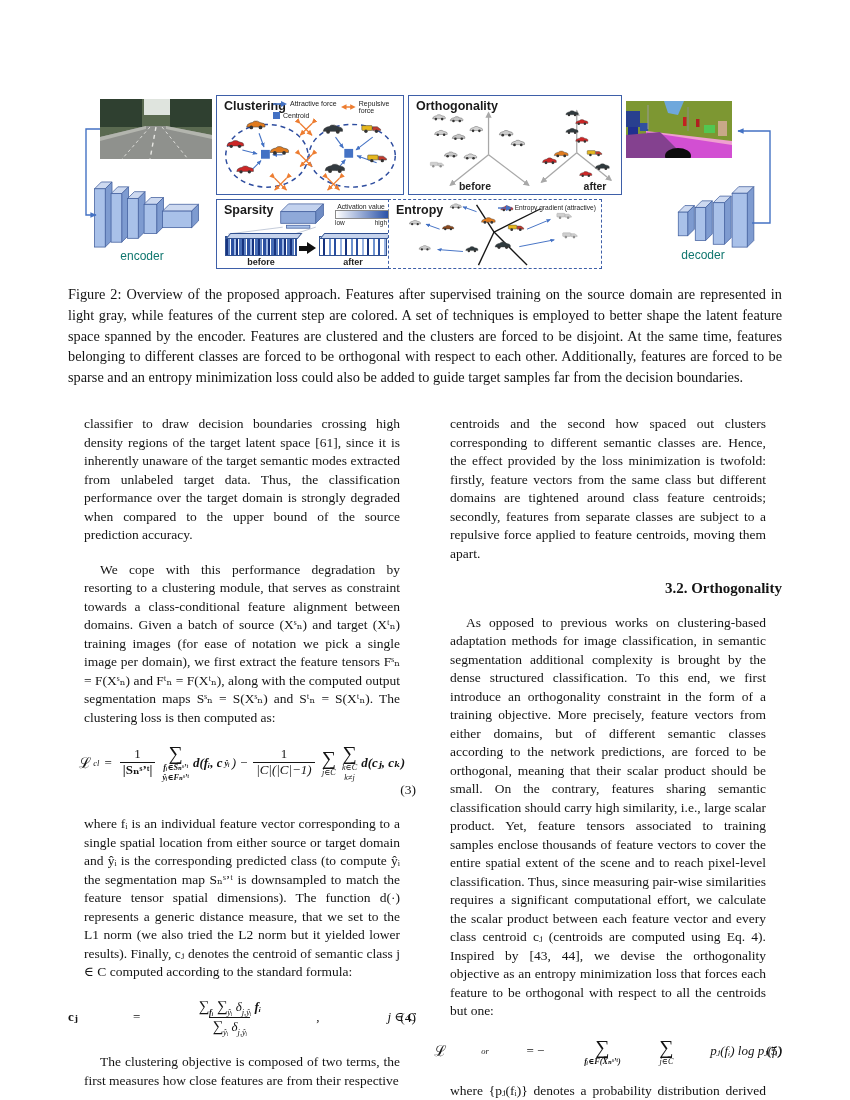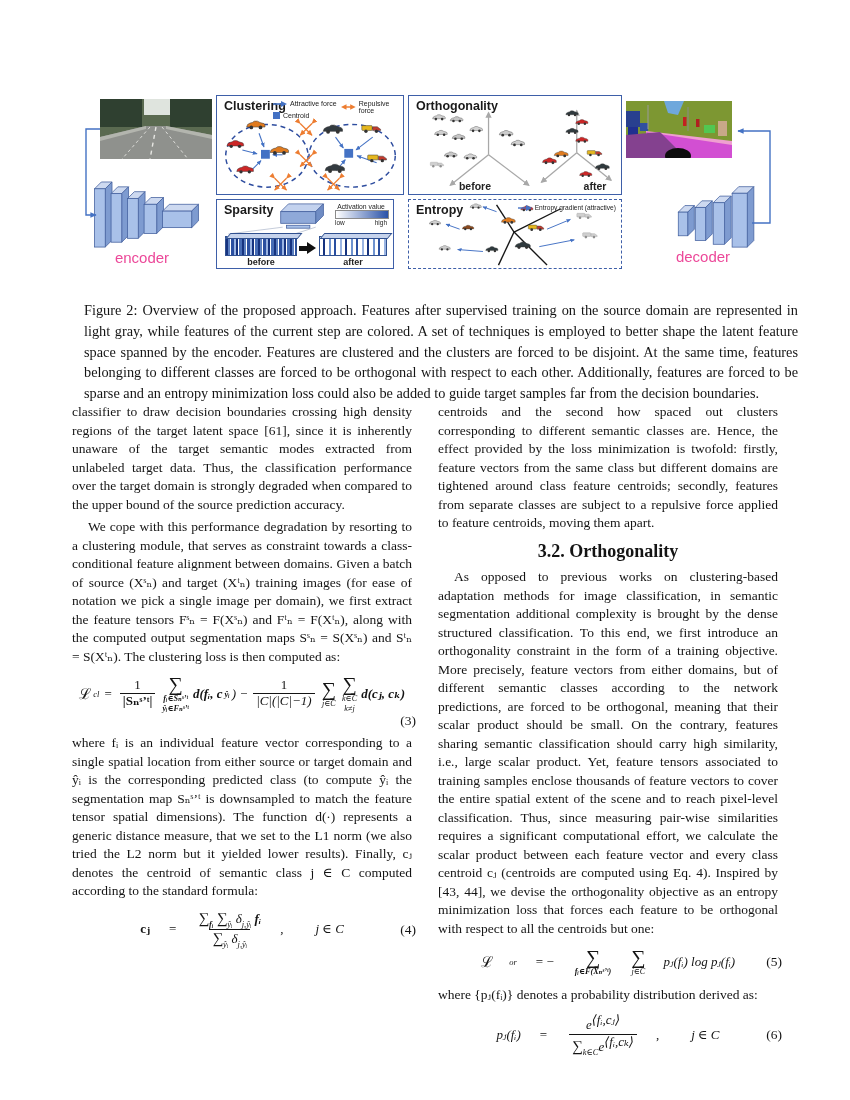--- a/index.html
+++ b/index.html
@@ -6,21 +6,21 @@
   .page{position:relative;width:850px;height:1100px;background:#fff;overflow:hidden;
         font-family:"Liberation Serif","DejaVu Serif",serif;color:#141414;}
   
   .fig{position:absolute;left:68px;top:93px;width:714px;height:182px;margin:0;}
   .enc-col,.dec-col{position:absolute;top:0;height:182px;}
   .enc-col{left:0;width:148px;}
   .dec-col{left:556px;width:158px;}
   .photo{position:absolute;display:block;}
   .blocks{position:absolute;display:block;}
   .io-label{position:absolute;text-align:center;font-family:"Liberation Sans","DejaVu Sans",sans-serif;
-            font-size:15px;color:#ec4899;}
+            font-size:12px;color:#0f766e;}
   .conn{position:absolute;left:0;top:0;pointer-events:none;}
   .panel{position:absolute;border:1.6px solid #3e5fa8;box-sizing:border-box;background:#fff;}
   .panel.dashed{border-style:dashed;}
   .p-title{position:absolute;left:7px;top:3px;font-family:"Liberation Sans","DejaVu Sans",sans-serif;
            font-size:12.5px;font-weight:600;color:#1a1a1a;z-index:3;}
   .art{position:absolute;left:0;top:0;width:100%;height:100%;}
   .leg{position:absolute;font-family:"Liberation Sans","DejaVu Sans",sans-serif;font-size:7px;color:#222;
        display:flex;align-items:center;gap:3px;z-index:3;}
   .leg svg{display:block;}
   .sq-ico{width:7px;height:7px;background:#4472c4;display:inline-block;}
@@ -36,32 +36,32 @@
   .bar-before{left:8px;top:36px;width:72px;
     background:repeating-linear-gradient(90deg,#16337f 0 2px,#5b7fc0 2px 4px,#fff 4px 5px,#2a4fa0 5px 8px,#9ab4e2 8px 10px,#16337f 10px 12px,#fff 12px 13px,#466cb5 13px 16px);}
   .bar-after{left:102px;top:36px;width:68px;
     background:repeating-linear-gradient(90deg,#fff 0 3px,#16337f 3px 5px,#fff 5px 9px,#6f93cf 9px 11px,#fff 11px 14px,#2a4fa0 14px 16px,#fff 16px 20px,#9ab4e2 20px 22px);}
   .sp-label{position:absolute;top:57px;text-align:center;font-family:"Liberation Sans","DejaVu Sans",sans-serif;
             font-size:9px;font-weight:600;color:#222;}
   .barrow{position:absolute;left:82px;top:42px;display:flex;align-items:center;}
   .barrow .stem{width:8px;height:5px;background:#111;}
   .barrow .tri{width:0;height:0;border-left:9px solid #111;border-top:6px solid transparent;border-bottom:6px solid transparent;}
   
-  .caption{position:absolute;left:68px;top:284px;width:714px;margin:16px;
+  .caption{position:absolute;left:68px;top:284px;width:714px;margin:0;
            font-size:14.3px;line-height:20.8px;text-align:justify;}
   
   .col{position:absolute;top:399px;width:348px;font-size:13.5px;line-height:18.5px;text-align:justify;}
   .col-left{left:68px;}
   .col-right{left:434px;}
-  .col p{margin:4px;}
+  .col p{margin:16px;}
   p.ind{text-indent:16px;}
-  h3.sec{font-size:18px;margin:9px 0 8px;text-align:center;}
+  h3.sec{font-size:15px;margin:9px 0 8px;text-align:right;}
   
-  .eq{position:relative;display:flex;align-items:center;justify-content:center;
-      font-size:13px;margin:9px 0;gap:16px;}
+  .eq{position:relative;display:flex;align-items:center;justify-content:space-between;
+      font-size:13px;margin:9px 0;gap:2px;}
   .eqrow{display:flex;align-items:center;justify-content:center;gap:2px;font-size:13px;}
   .eq3wrap{margin:8px 0 4px;}
   .eqnumline{text-align:right;font-size:13.5px;margin-top:-2px;}
   .eqnum{position:absolute;right:0;top:50%;transform:translateY(-50%);font-size:13.5px;}
   .mi{font-style:italic;}
   .mb{font-weight:bold;}
   .mo{margin:0 3px;font-style:normal;}
   .L{font-size:15px;}
   .frac{display:inline-flex;flex-direction:column;align-items:center;line-height:1.15;margin:0 3px;}
   .frac .den{border-top:1px solid #141414;padding:0 3px;}
@@ -276,21 +276,21 @@
       <div class="sp-bar bar-before"></div>
       <div class="barrow">
           <span class="stem"></span>
           <span class="tri"></span>
         </div>
       <div class="sp-bar bar-after"></div>
       <div class="sp-label" style="left:8px;width:72px">before</div>
       <div class="sp-label" style="left:102px;width:68px">after</div>
     </div>
 
-    <div class="panel dashed" style="left:340px;top:106px;width:214px;height:70px">
+    <div class="panel dashed" style="left:320px;top:106px;width:214px;height:70px">
       <div class="p-title">Entropy</div>
       <div class="leg" style="right:5px;top:4px;font-size:6.6px">
         <svg width="14" height="6" viewBox="0 0 14 6">
             <line x1="0" y1="3" x2="9" y2="3" stroke="#4472c4" stroke-width="1.4"></line>
             <path d="M8,0 L14,3 L8,6 Z" fill="#4472c4"></path>
           </svg>
         <span>Entropy gradient (attractive)</span>
       </div>
       <svg class="art" viewBox="0 0 214 70">
         <defs>
@@ -427,20 +427,21 @@
         <span class="den">
           <span class="ssm">∑</span><sub class="mi">ŷᵢ</sub>
           <span class="mi">δ</span><sub class="mi">j,ŷᵢ</sub>
         </span>
       </span>
       <span>,</span>
       <span class="mi cond">j ∈ C</span>
       <span class="eqnum">(4)</span>
     </div>
 
+    <p class="ind">The clustering objective is composed of two terms, the first measures how close features are from their respective</p>
   </div>
 
   <div class="col col-right">
     <p>centroids and the second how spaced out clusters corresponding to different semantic classes are. Hence, the effect provided by the loss minimization is twofold: firstly, feature vectors from the same class but different domains are tightened around class feature centroids; secondly, features from separate classes are subject to a repulsive force applied to feature centroids, moving them apart.</p>
     <h3 class="sec">3.2. Orthogonality</h3>
     <p class="ind">As opposed to previous works on clustering-based adaptation methods for image classification, in semantic segmentation additional complexity is brought by the dense structured classification. To this end, we first introduce an orthogonality constraint in the form of a training objective. More precisely, feature vectors from either domains, but of different semantic classes according to the network predictions, are forced to be orthogonal, meaning that their scalar product should be small. On the contrary, features sharing semantic classification should carry high similarity, i.e., large scalar product. Yet, feature tensors associated to training samples enclose thousands of feature vectors to cover the entire spatial extent of the scene and to reach pixel-level classification. Thus, since measuring pair-wise similarities requires a significant computational effort, we calculate the scalar product between each feature vector and every class centroid cⱼ (centroids are computed using Eq. 4). Inspired by [43, 44], we devise the orthogonality objective as an entropy minimization loss that forces each feature to be orthogonal with respect to all the centroids but one:</p>
 
     <div class="eq">
       <span class="L">ℒ</span>
         <sub class="mi">or</sub>

